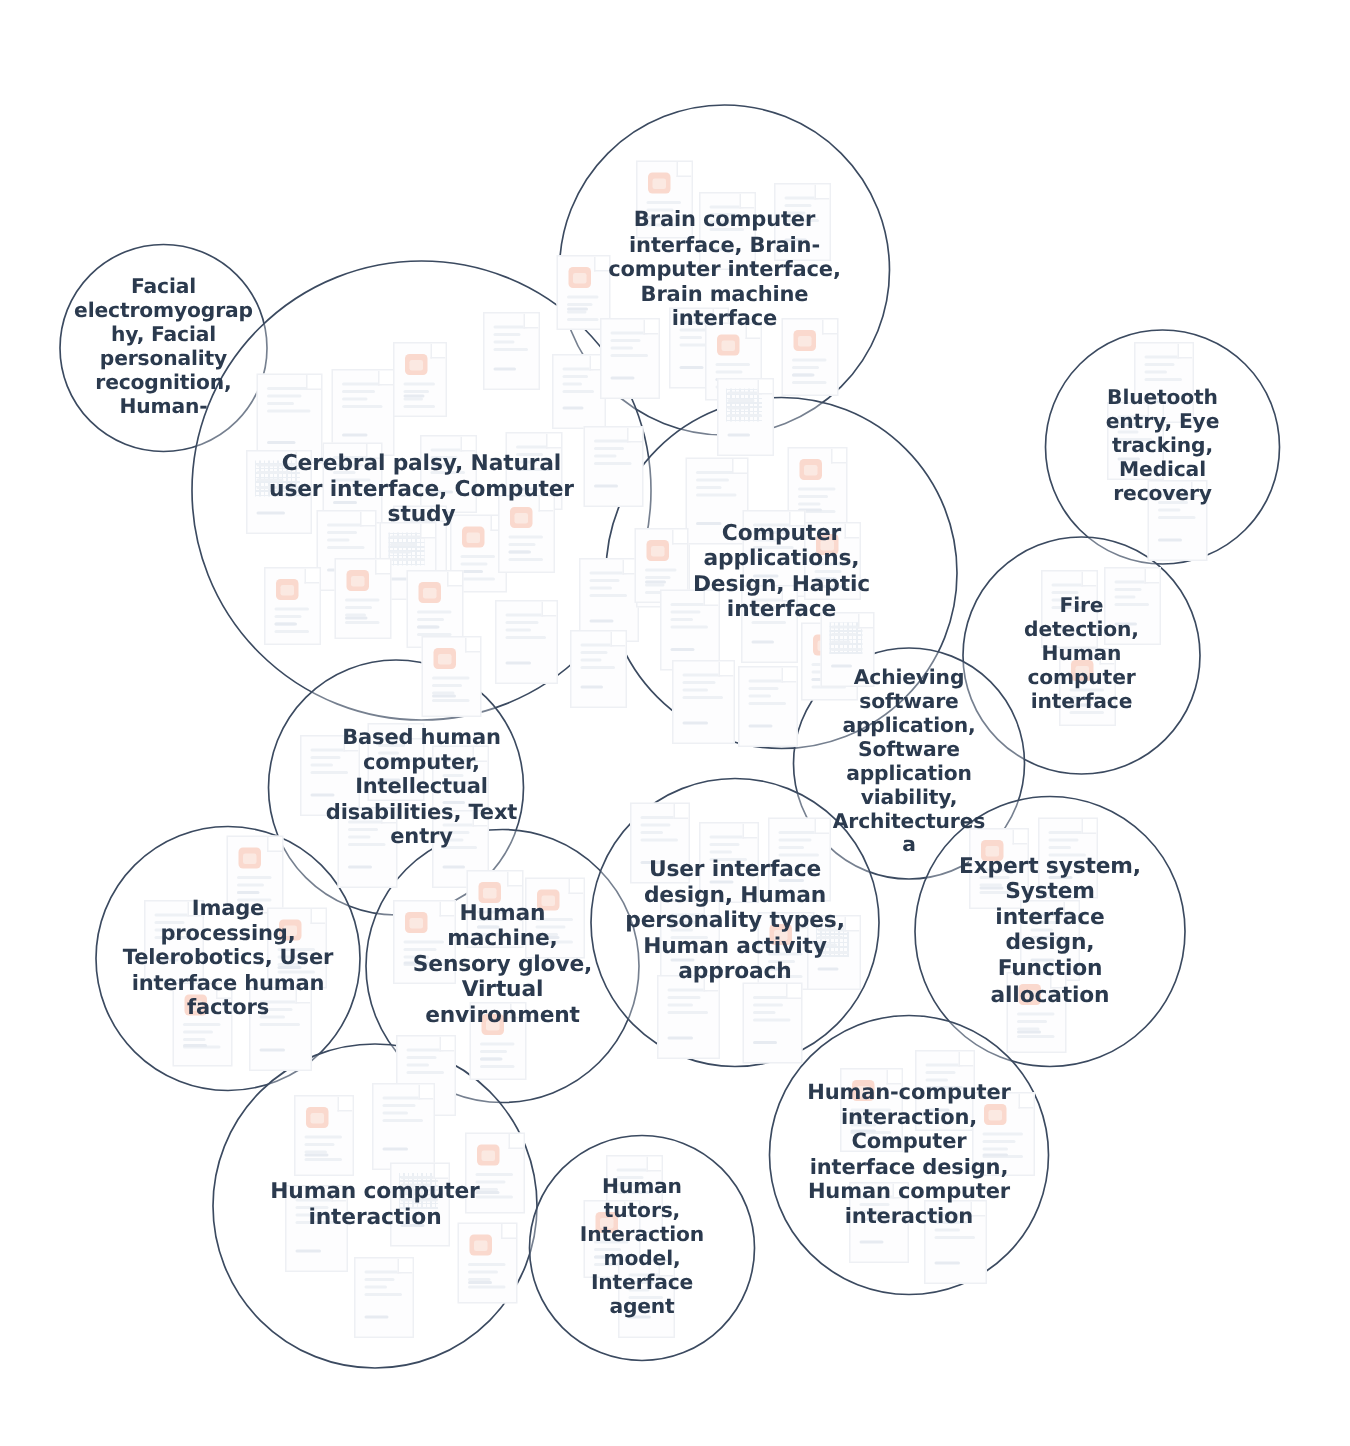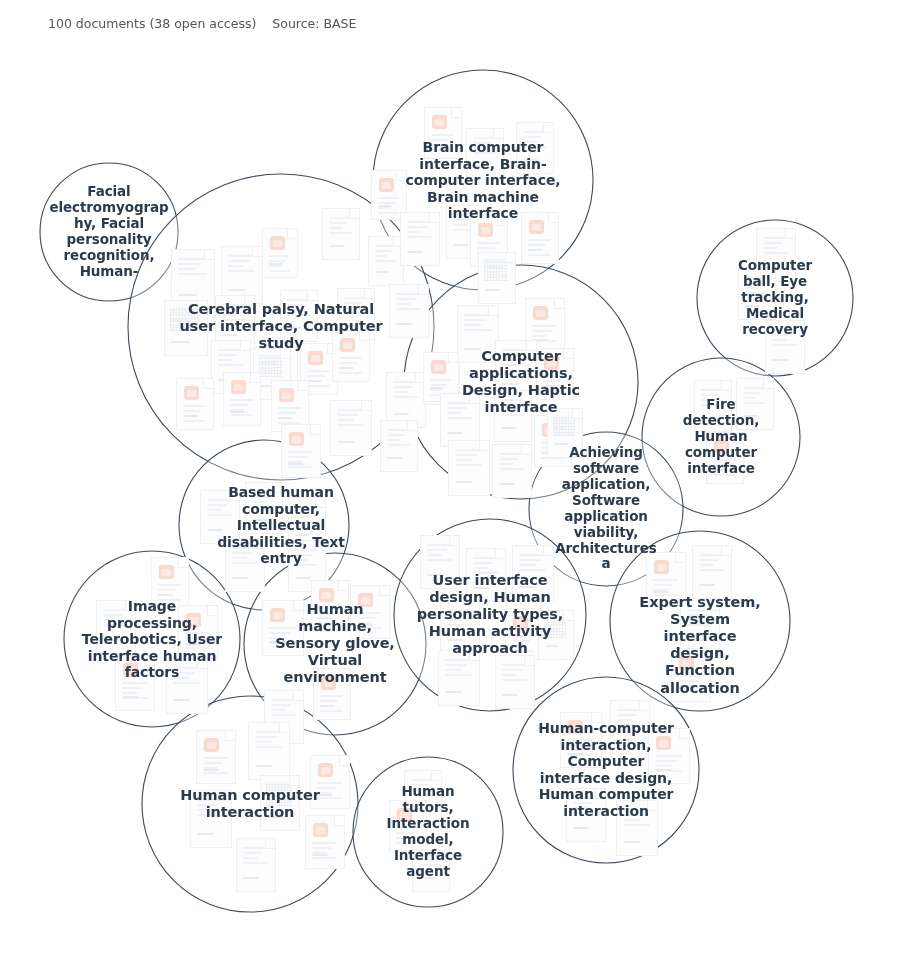--- a/index.html
+++ b/index.html
@@ -885,33 +885,29 @@
         <span class="ln" style="left:6px;top:13px;width:18px;"></span>
         <span class="ln" style="left:6px;top:18px;width:14px;"></span>
         <span class="ln" style="left:6px;top:23px;width:23px;"></span>
         <span class="ln d" style="left:6px;top:36px;width:15px;"></span>
       </div>
     </div>
   <div id="label-layer">
       <div class="cluster-label" style="left: 109px; top: 232px; width: 120px; font-size: 13.5px;">Facial electromyography, Facial personality recognition, Human-</div>
       <div class="cluster-label" style="left: 483px; top: 180px; width: 165px; font-size: 14px;">Brain computer interface, Brain-computer interface, Brain machine interface</div>
       <div class="cluster-label" style="left: 281px; top: 327px; width: 205px; font-size: 14.5px;">Cerebral palsy, Natural user interface, Computer study</div>
-      <div class="cluster-label" style="left: 775px; top: 298px; width: 105px; font-size: 13.5px;">Computer ball, Eye tracking, Medical recovery</div>
+      <div class="cluster-label" style="left: 775px; top: 298px; width: 105px; font-size: 13.5px;">Bluetooth entry, Eye tracking, Medical recovery</div>
       <div class="cluster-label" style="left: 521px; top: 382px; width: 165px; font-size: 14.5px;">Computer applications, Design, Haptic interface</div>
       <div class="cluster-label" style="left: 721px; top: 437px; width: 108px; font-size: 13.5px;">Fire detection, Human computer interface</div>
       <div class="cluster-label" style="left: 606px; top: 509px; width: 110px; font-size: 13.5px;">Achieving software application, Software application viability, Architectures a</div>
       <div class="cluster-label" style="left: 264px; top: 525px; width: 142px; font-size: 14px; padding-left: 34px;">Based human computer, Intellectual disabilities, Text entry</div>
       <div class="cluster-label" style="left: 152px; top: 639px; width: 142px; font-size: 14px;">Image processing, Telerobotics, User interface human factors</div>
       <div class="cluster-label" style="left: 335px; top: 644px; width: 132px; font-size: 14.5px;">Human machine, Sensory glove, Virtual environment</div>
       <div class="cluster-label" style="left: 490px; top: 615px; width: 150px; font-size: 14.5px;">User interface design, Human personality types, Human activity approach</div>
-      <div class="cluster-label" style="left: 700px; top: 621px; width: 130px; font-size: 14.5px; margin-top: 24px;">Expert system, System interface design, Function allocation</div>
+      <div class="cluster-label" style="left: 700px; top: 621px; width: 130px; font-size: 14.5px;">Expert system, System interface design, Function allocation</div>
       <div class="cluster-label" style="left: 606px; top: 770px; width: 146px; font-size: 14px;">Human-computer interaction, Computer interface design, Human computer interaction</div>
       <div class="cluster-label" style="left: 250px; top: 804px; width: 155px; font-size: 14.5px;">Human computer interaction</div>
       <div class="cluster-label" style="left: 428px; top: 832px; width: 106px; font-size: 13.5px;">Human tutors, Interaction model, Interface agent</div>
     </div>
 </div>
 
 <div class="header">
-  <div class="subtitle">
-    <span>100 documents (38 open access)</span>
-    <span>Source: BASE</span>
-  </div>
 </div>
 
 </body></html>

